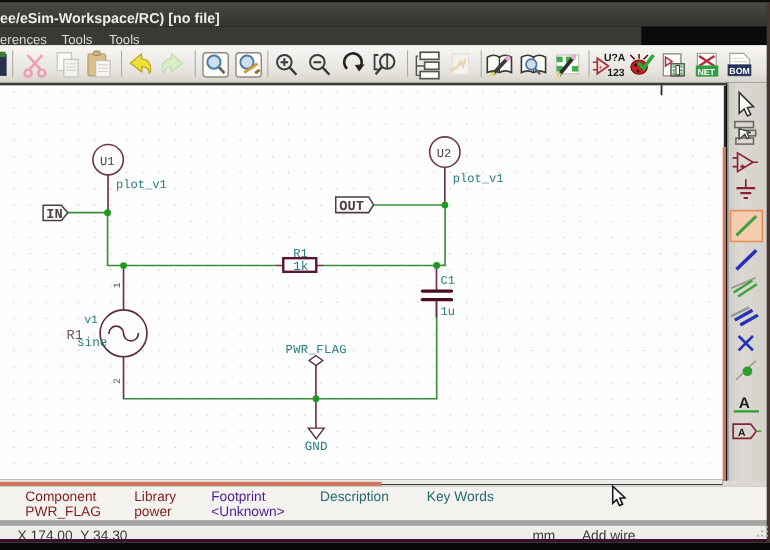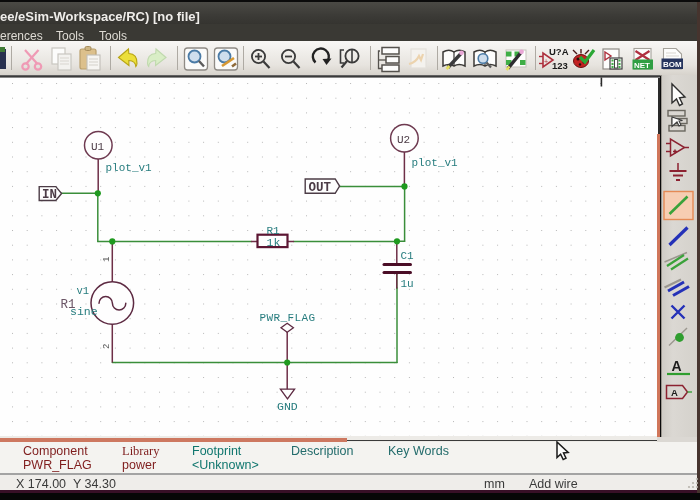--- a/index.html
+++ b/index.html
@@ -1,38 +1,38 @@
 <!DOCTYPE html>
 <html><head>
 <meta charset="utf-8">
 <style>
   html,body{margin:0;padding:0;}
   body{width:700px;height:500px;overflow:hidden;font-family:"Liberation Sans",sans-serif;background:#000;}
   #win{position:absolute;left:0;top:0;width:700px;height:500px;background:#0b0b0b;}
   .abs{position:absolute;}
   #titlebar{left:0;top:2px;width:700px;height:22px;background:linear-gradient(#4b4a45,#3c3b37 60%,#353430);}
   #title{left:0px;top:7px;color:#efedea;font-size:13px;font-weight:bold;white-space:nowrap;letter-spacing:0px;}
-  #menubar{left:0;top:24px;width:700px;height:17px;background:#3a3934;}
+  #menubar{left:0;top:24px;width:583px;height:17px;background:#3a3934;}
   .mi{position:absolute;top:5px;color:#dedbd4;font-size:12px;}
   #toolbar{left:0;top:41px;width:700px;height:34px;background:linear-gradient(#f8f7f5,#e7e4df 70%,#d7d3cc);border-bottom:1px solid #8a8680;}
   #rtb{left:661px;top:75px;width:36px;height:363px;background:linear-gradient(90deg,#cfccc6,#dbd8d3 30%,#d4d1cb);border-left:1px solid #9a968f;}
   #canvas{left:0;top:75px;width:660px;height:361px;background:#fefefe;}
   #vsb-dark{left:658px;top:78px;width:2px;height:56px;background:#2a2a2a;}
   #vsb-thumb{left:657px;top:134px;width:3px;height:303px;background:#d0765a;}
   #hsb-zone{left:0;top:436px;width:657px;height:6px;background:#edebe7;}
   #hsb-thumb{left:0;top:438px;width:347px;height:4px;background:#cd7860;}
   #hsb-line{left:347px;top:440px;width:310px;height:1px;background:#3a3a3a;}
   #rtb-bottom{left:657px;top:437px;width:43px;height:5px;background:#dbd8d3;}
   #infopanel{left:0;top:442px;width:700px;height:31px;background:#f4f3f0;}
-  #statusbar{left:0;top:473px;width:700px;height:17px;background:#efedea;border-top:2px solid #a3a3a3;}
+  #statusbar{left:0;top:473px;width:700px;height:17px;background:#efedea;border-top:5px solid #a3a3a3;}
   #btm-border{left:0;top:490px;width:700px;height:3px;background:#381027;}
   #btm-black{left:0;top:493px;width:700px;height:7px;background:#070707;}
   #winright{left:697px;top:2px;width:3px;height:491px;background:#46342e;}
   .olive{color:#7f1d1d;}
-  .mrn{color:#0f766e;}
+  .mrn{color:#4c1d95;}
   .teal2{color:#226b6b;}
   .st{color:#3a3a3a;font-size:12.5px;}
   .ip{font-size:12.5px;position:absolute;}
 </style>
 </head>
 <body>
 <div id="win">
   <div id="titlebar" class="abs">
       <div id="title" class="abs">ee/eSim-Workspace/RC) [no file]</div>
     </div>
@@ -365,21 +365,21 @@
   </div>
   <div id="vsb-dark" class="abs"></div>
   <div id="vsb-thumb" class="abs"></div>
   <div id="hsb-zone" class="abs"></div>
   <div id="hsb-thumb" class="abs"></div>
   <div id="hsb-line" class="abs"></div>
   <div id="rtb-bottom" class="abs"></div>
   <div id="infopanel" class="abs">
     <div class="ip olive" style="left:23px;top:2px;">Component</div>
     <div class="ip olive" style="left:23px;top:16px;">PWR_FLAG</div>
-    <div class="ip olive" style="left:122px;top:2px;font-family:Liberation Serif, serif;">Library</div>
+    <div class="ip olive" style="left:122px;top:2px;">Library</div>
     <div class="ip olive" style="left:122px;top:16px;">power</div>
     <div class="ip mrn" style="left:192px;top:2px;">Footprint</div>
     <div class="ip mrn" style="left:192px;top:16px;">&lt;Unknown&gt;</div>
     <div class="ip teal2" style="left:291px;top:2px;">Description</div>
     <div class="ip teal2" style="left:388px;top:2px;">Key Words</div>
   </div>
   <div id="statusbar" class="abs">
     <div class="ip st" style="left:16px;top:2px;">X 174.00&nbsp;&nbsp;Y 34.30</div>
     <div class="ip st" style="left:484px;top:2px;">mm</div>
     <div class="ip st" style="left:529px;top:2px;">Add wire</div>

